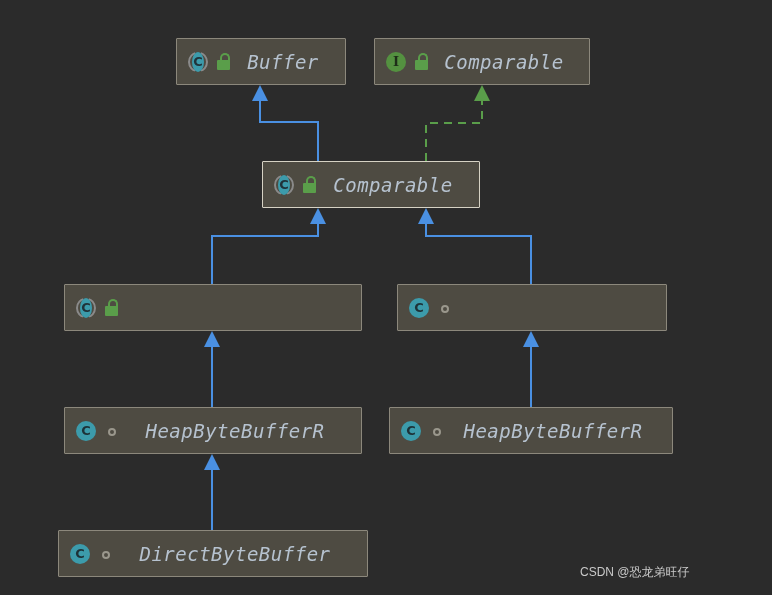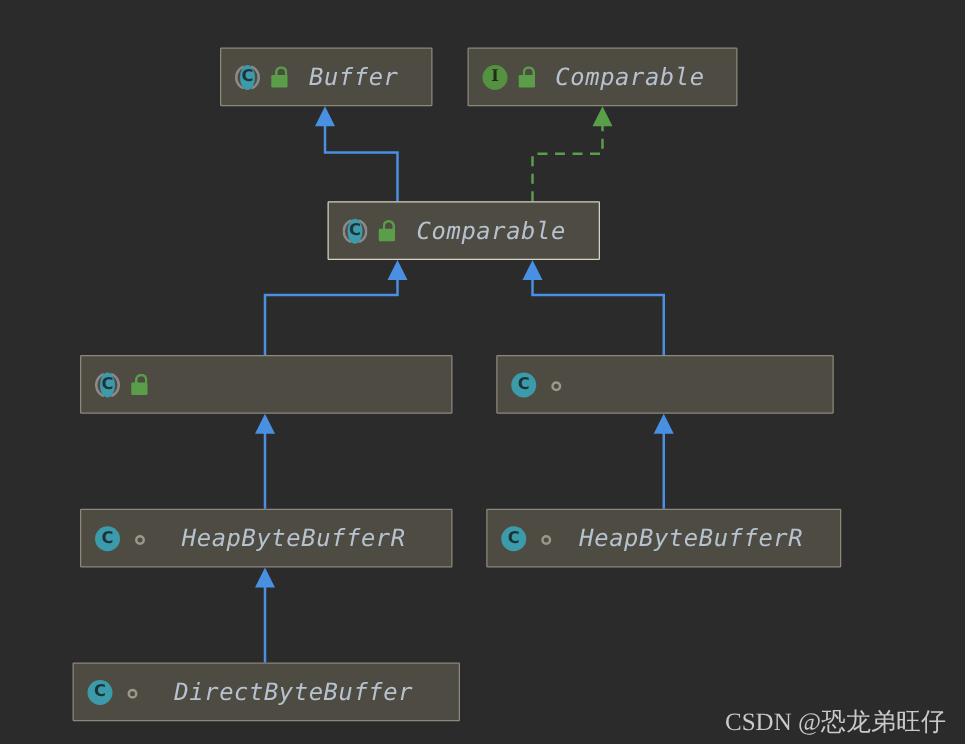--- a/index.html
+++ b/index.html
@@ -149,22 +149,22 @@
     left: 5px; top: 7px;
     width: 8px; height: 8px;
     border-radius: 50%;
     border: 2px solid #9a978c;
     box-sizing: border-box;
     background: #4e4b42;
   }
   .watermark {
     position: absolute;
     color: #c9c9c9;
-    font-size: 20px;
-    font-family: Liberation Serif, serif;
+    font-size: 12px;
+    font-family: Liberation Sans, sans-serif;
     white-space: nowrap;
   }
 </style>
 </head>
 <body>
 
 <div id="canvas">
 
   <svg id="edge-layer" width="772" height="595" viewBox="0 0 772 595" xmlns="http://www.w3.org/2000/svg">
 

